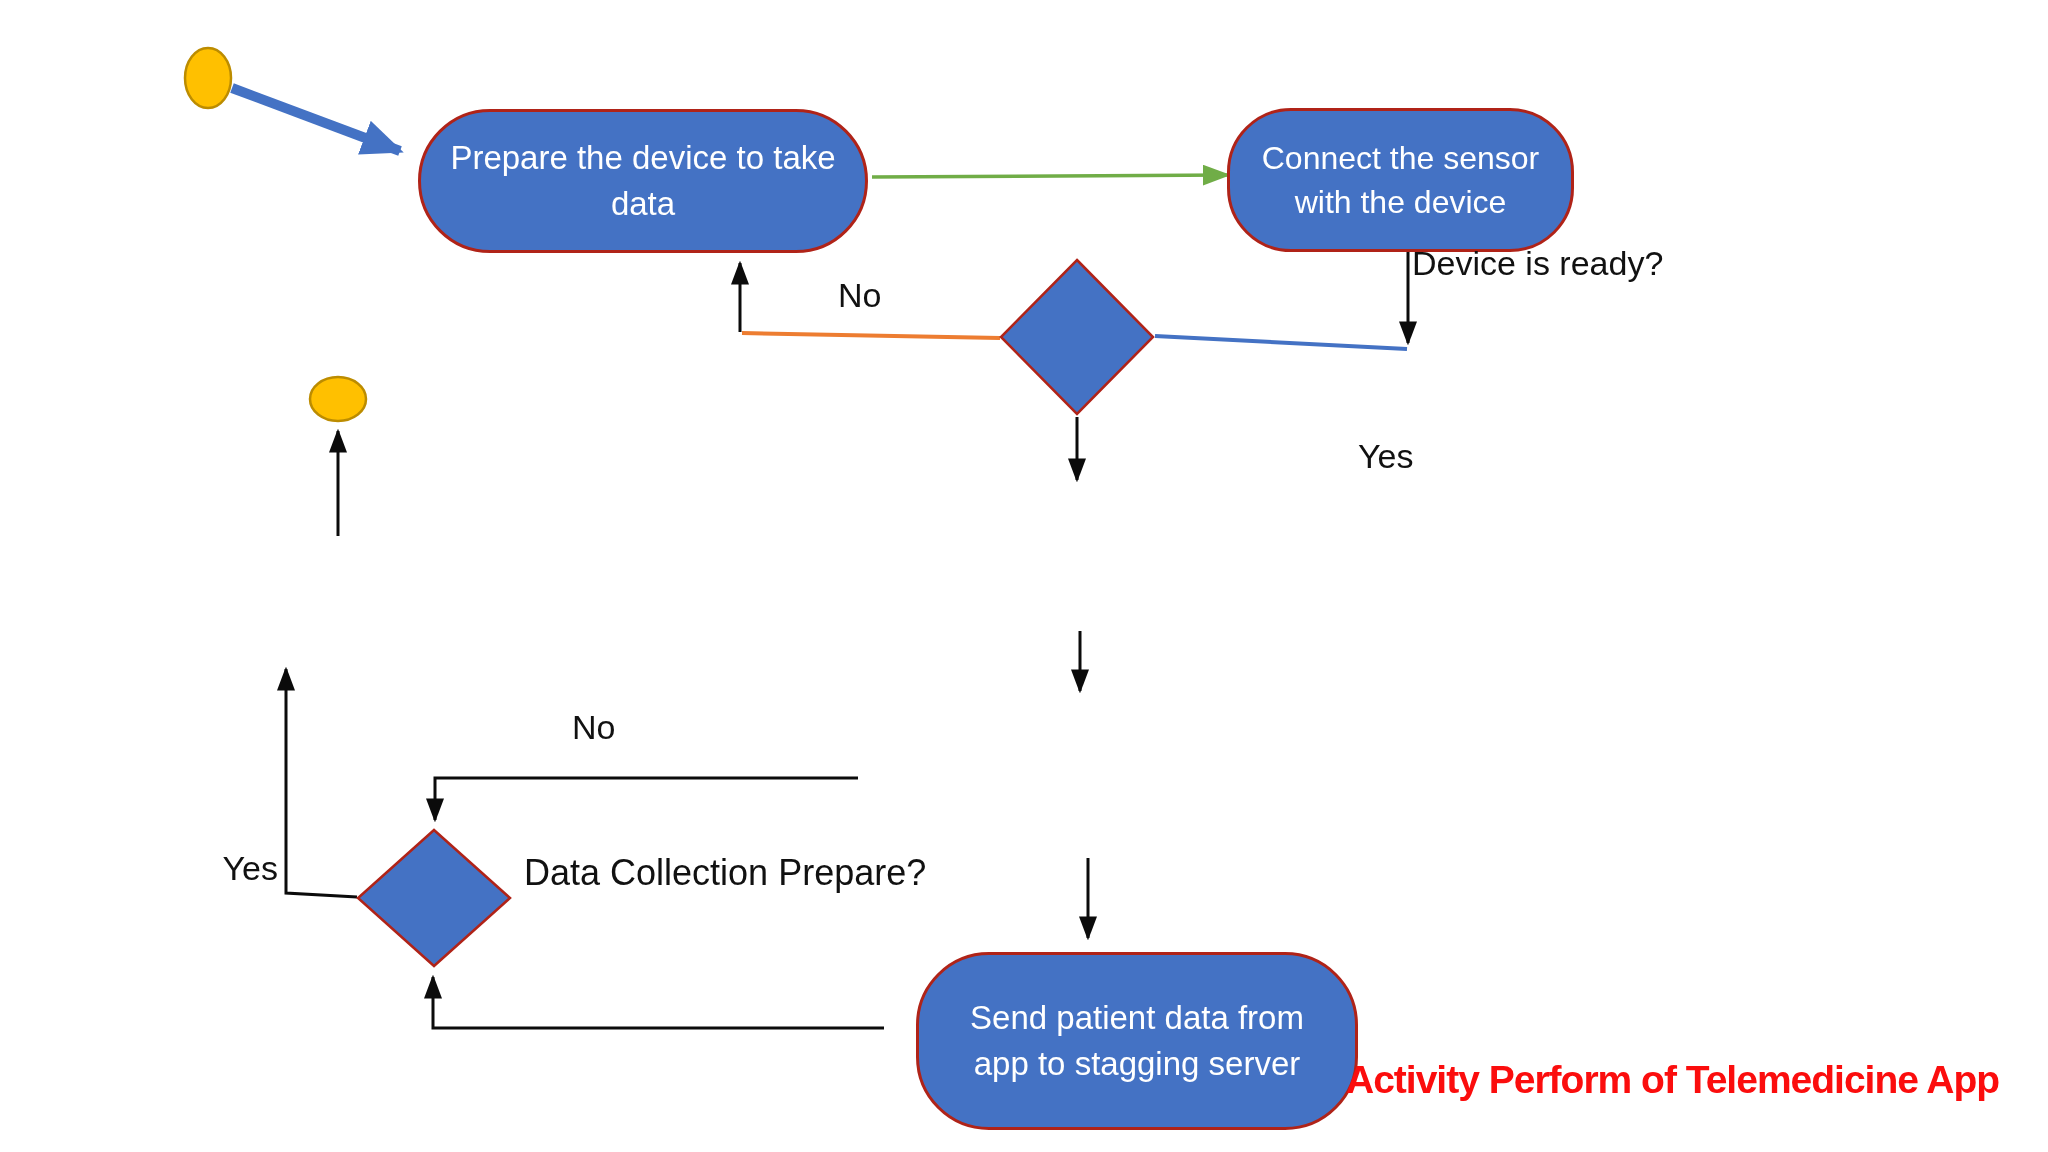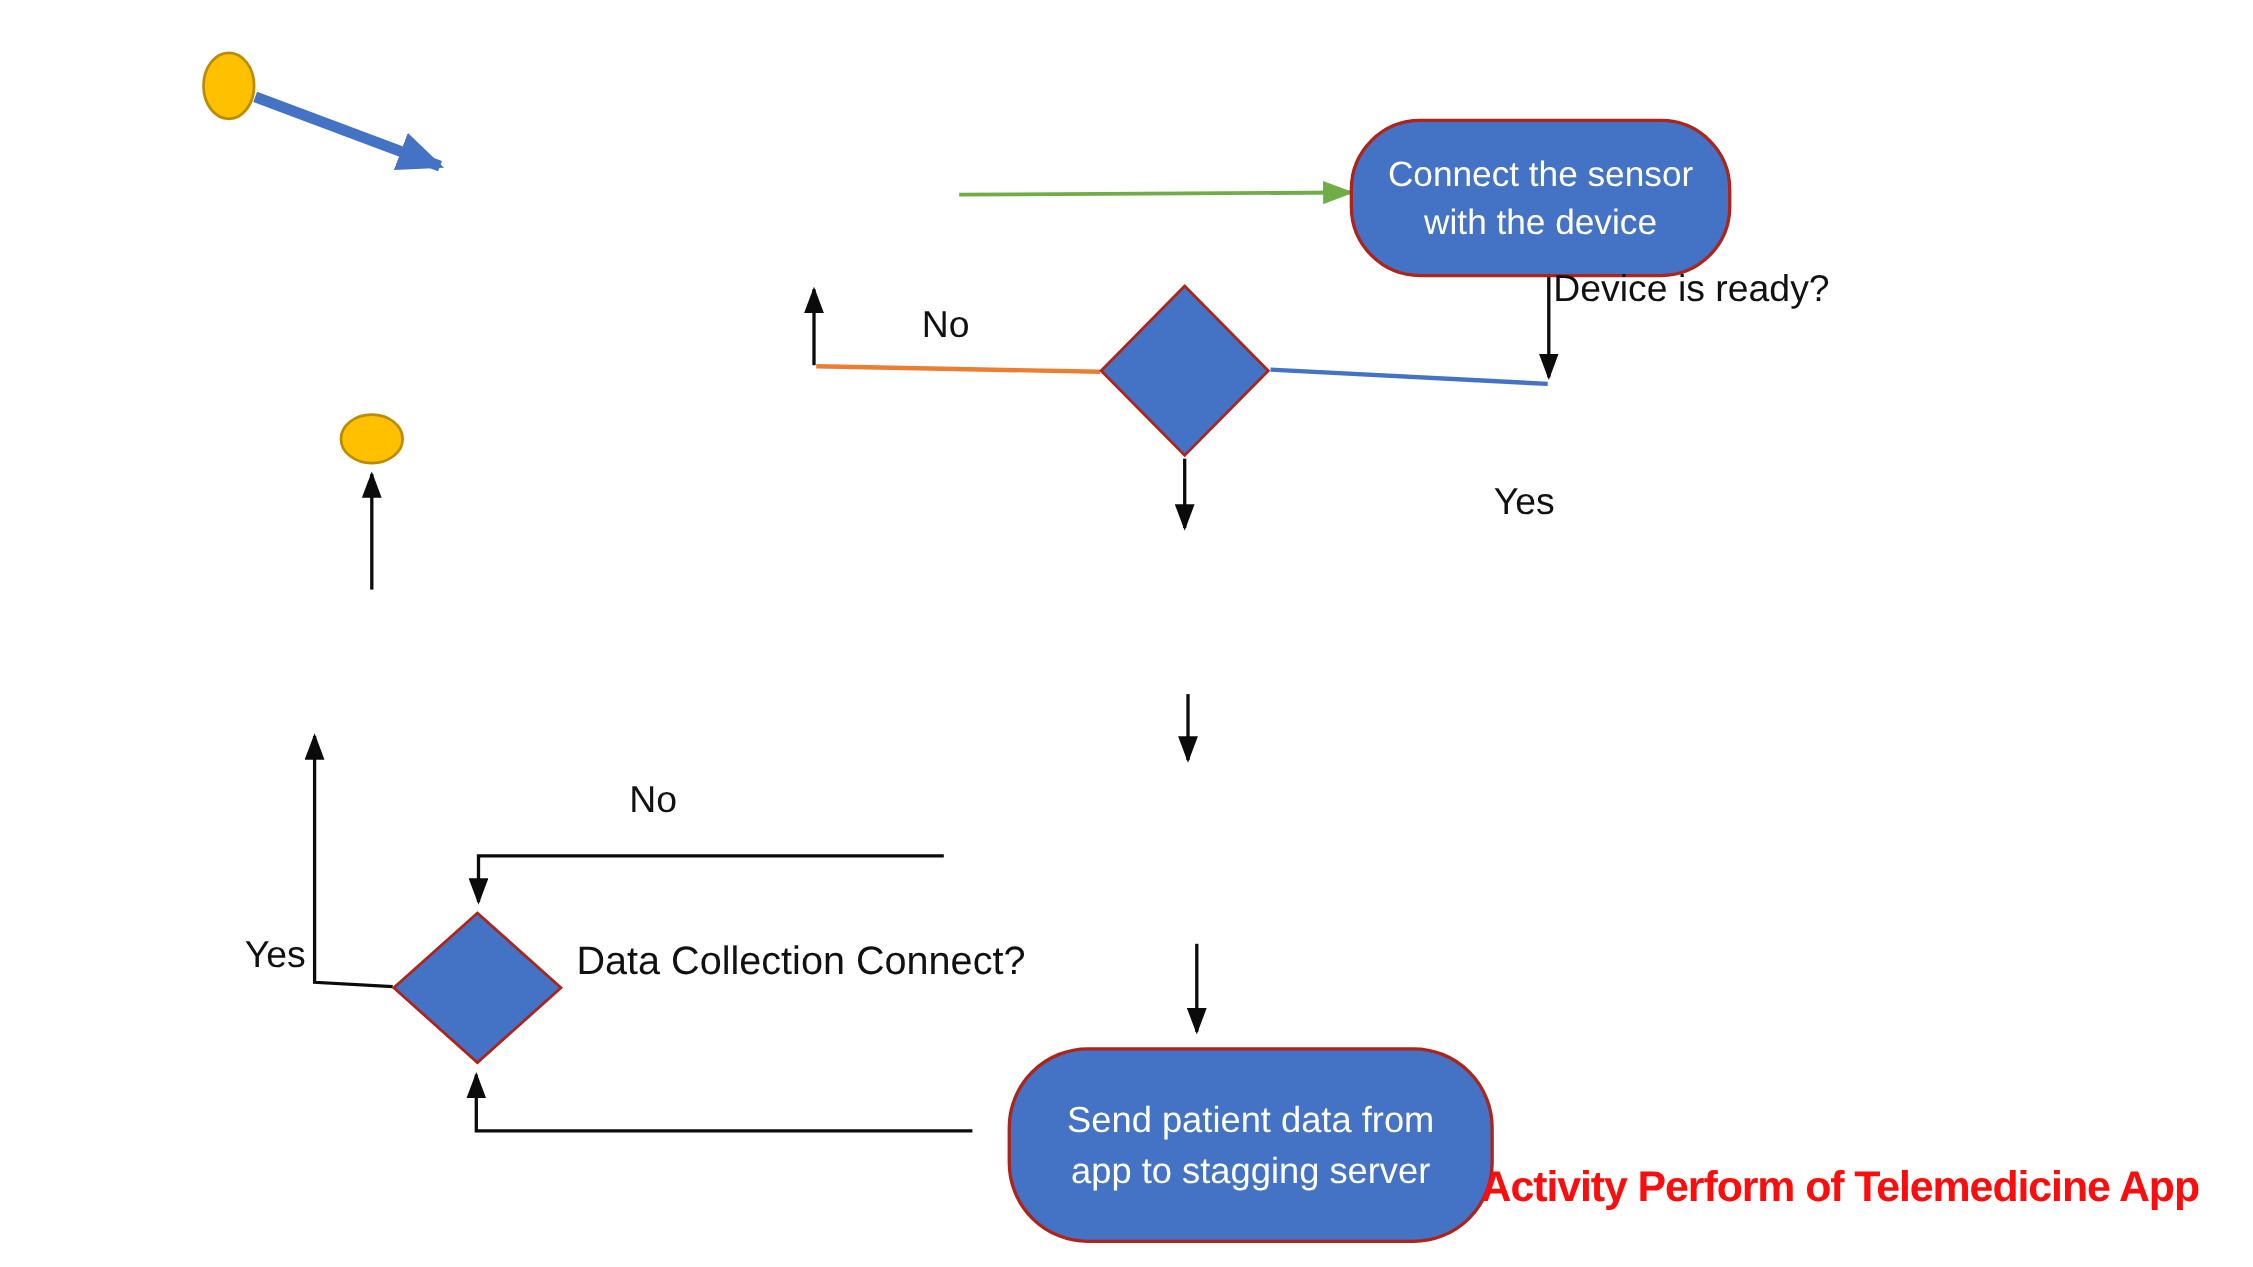--- a/index.html
+++ b/index.html
@@ -74,35 +74,36 @@
 
     <path d="M338,536 L338,431" class="st-black" marker-end="url(#mBlack)"></path>
 
     <polygon points="1077,260 1153,337 1077,414 1001,337" class="shape-node"></polygon>
     <polygon points="434,830 510,898 434,966 358,898" class="shape-node"></polygon>
 
     <ellipse cx="208" cy="78" rx="23" ry="30" class="shape-terminal"></ellipse>
     <ellipse cx="338" cy="399" rx="28" ry="22" class="shape-terminal"></ellipse>
   </svg>
 
+  <div class="node" style="left:418px;top:109px;width:450px;height:144px;border-radius:72px;">Prepare the device to take data</div>
 
   <div class="node" style="left:1227px;top:108px;width:347px;height:144px;border-radius:64px;font-size:32px;">Connect the sensor with the device</div>
 
 
 
   <div class="node" style="left:916px;top:952px;width:442px;height:178px;border-radius:73px;">Send patient data from app to stagging server</div>
 
 
   <div class="lbl" style="left:838px;top:276px;">No</div>
 
   <div class="lbl" style="left:1412px;top:244px;">Device is ready?</div>
 
   <div class="lbl" style="left:1358px;top:437px;">Yes</div>
 
   <div class="lbl" style="left:572px;top:708px;">No</div>
 
-  <div class="lbl" style="left:524px;top:852px;font-size:36px;">Data Collection Connect?</div>
+  <div class="lbl" style="left:524px;top:852px;font-size:36px;">Data Collection Prepare?</div>
 
   <div class="lbl" style="left:198px;top:849px;width:80px;text-align:right;">Yes</div>
 
   <div class="title">Activity Perform of Telemedicine App</div>
 
 </div>
 
 </body></html>

